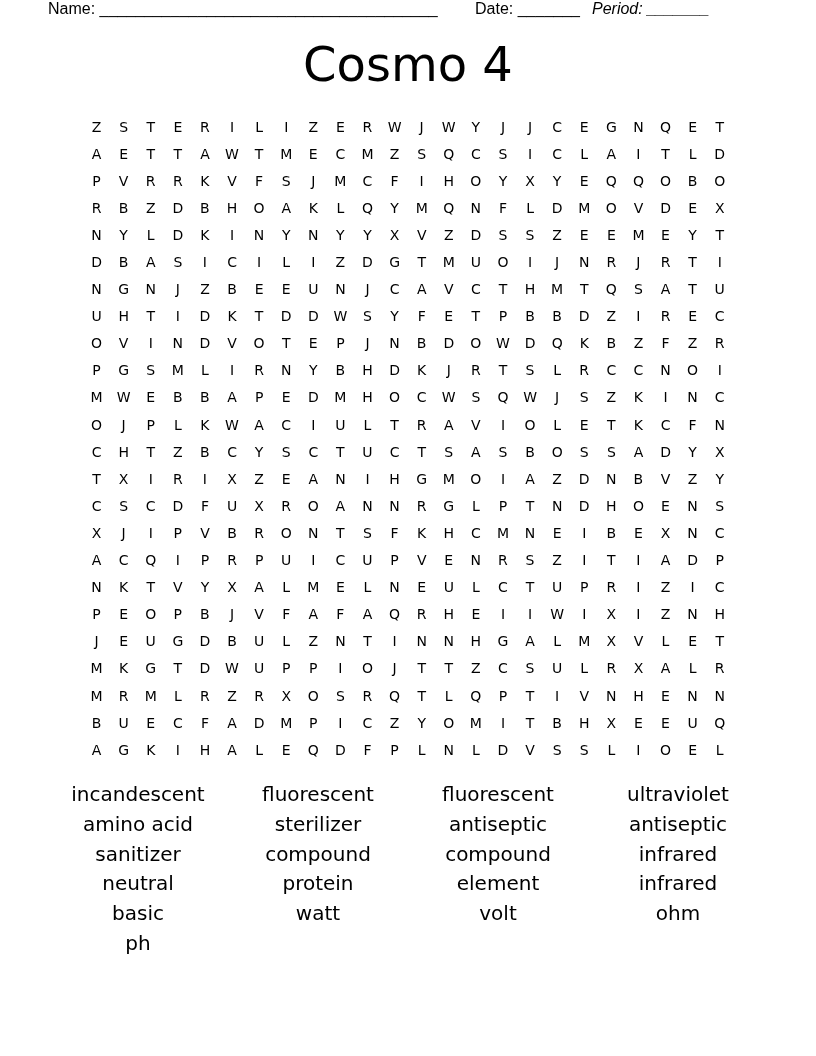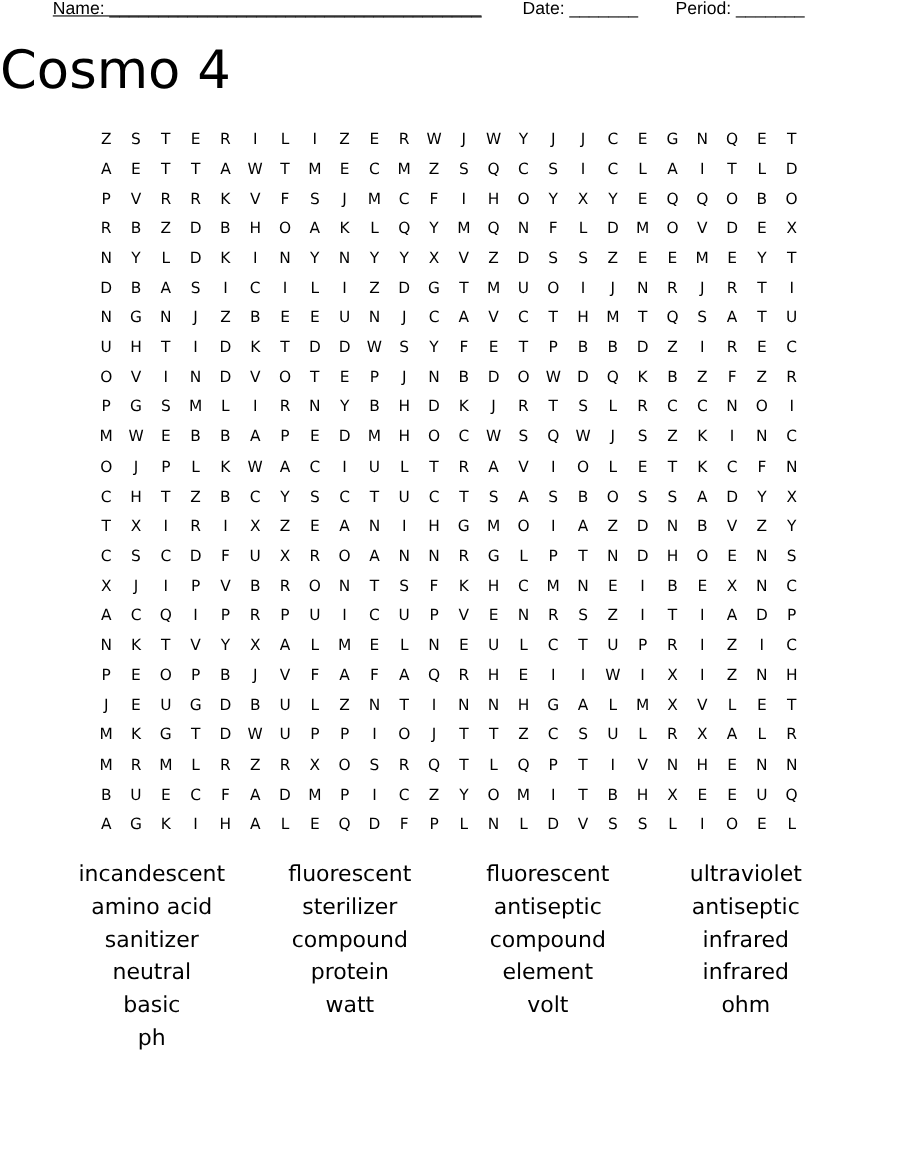--- a/index.html
+++ b/index.html
@@ -4,44 +4,44 @@
   <style>
     html, body { margin: 0; padding: 0; background: #ffffff; }
     body { width: 816px; height: 1056px; position: relative; overflow: hidden; color: #000; }
     .header {
       position: absolute; top: 0; left: 48px; width: 690px; height: 20px;
       font-family: "Liberation Sans", sans-serif; font-size: 16px; line-height: 18px;
       white-space: nowrap;
     }
     .header span { position: absolute; top: 0; }
     .title {
-      position: absolute; top: 34px; left: 0; width: 816px; 
+      position: absolute; top: 34px; left: 0; width: 816px; text-align: center;
       font-family: "DejaVu Sans", sans-serif; font-size: 48px; line-height: 60px;
       letter-spacing: 0px;
     }
     .grid {
       position: absolute; top: 113px; left: 83px;
       font-family: "DejaVu Sans", sans-serif; font-size: 14px;
     }
     .grid-row { display: flex; height: 27.1px; align-items: center; }
     .cell { width: 27.1px; text-align: center; }
     .words {
       position: absolute; top: 780px; left: 48px; width: 740px;
       display: grid; grid-template-columns: 180px 180px 180px 180px;
       font-family: "DejaVu Sans", sans-serif; font-size: 20px; line-height: 29.8px; text-align: center;
     }
     .word { white-space: nowrap; }
   </style>
 </head>
 <body>
 
 <div class="header">
-  <span style="left:0px;text-decoration:underline;">Name: ______________________________________</span>
+  <span style="left:0px;">Name: ______________________________________</span>
   <span style="left:427px;text-align:center;">Date: _______</span>
-  <span style="left:566px;">Period: _______</span>
+  <span style="left:544px;font-style:italic;">Period: _______</span>
 </div>
 
 <div class="title">Cosmo 4</div>
 
 <div class="grid" id="grid">
     <div class="grid-row">
       <span class="cell">Z</span>
       <span class="cell">S</span>
       <span class="cell">T</span>
       <span class="cell">E</span>

